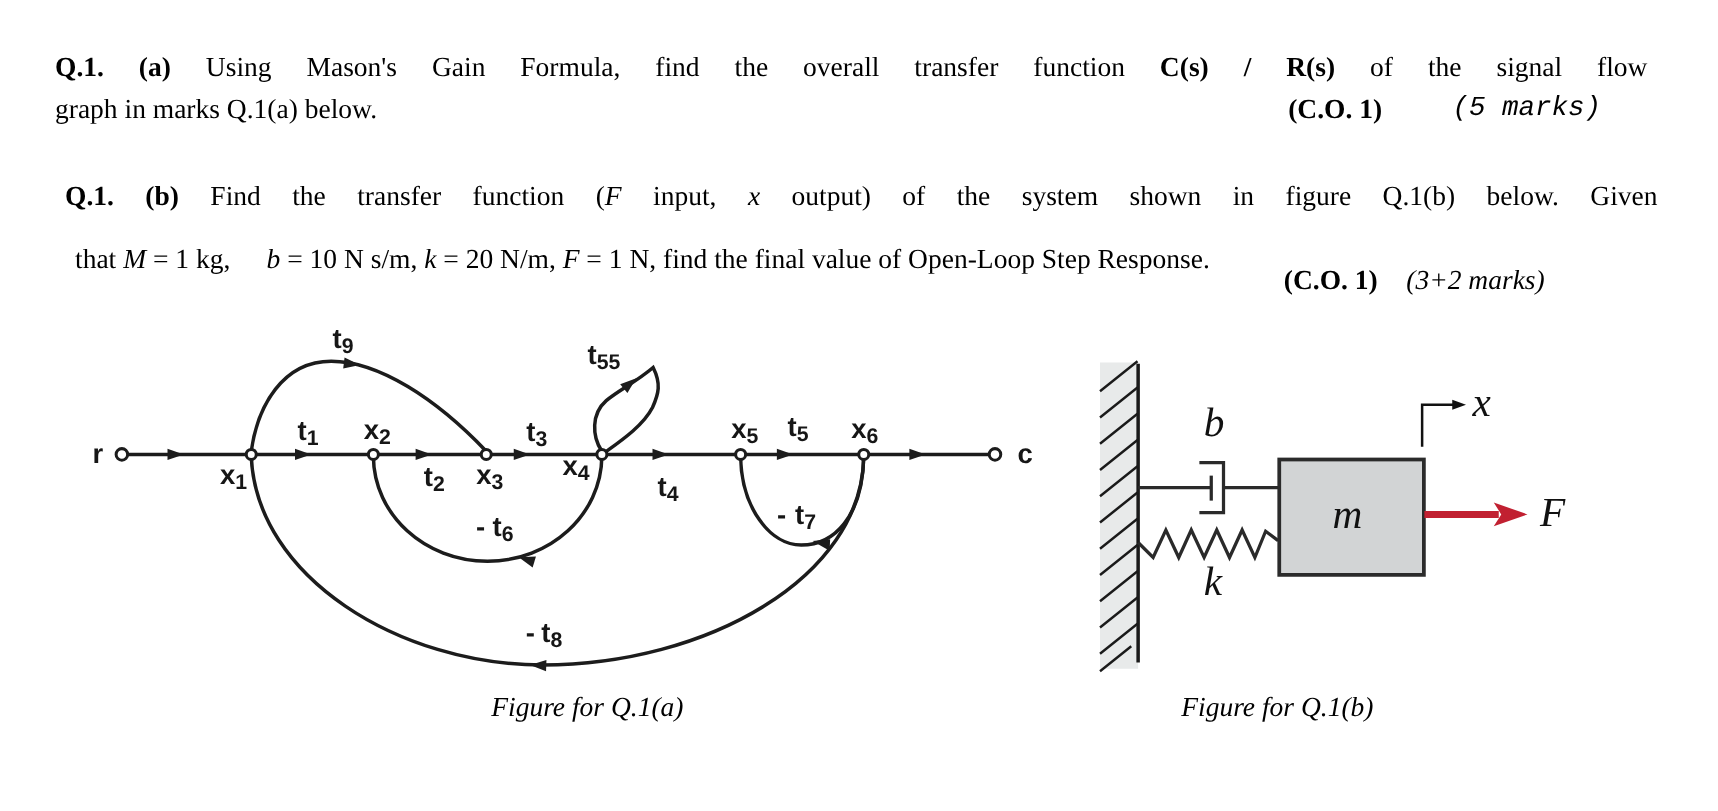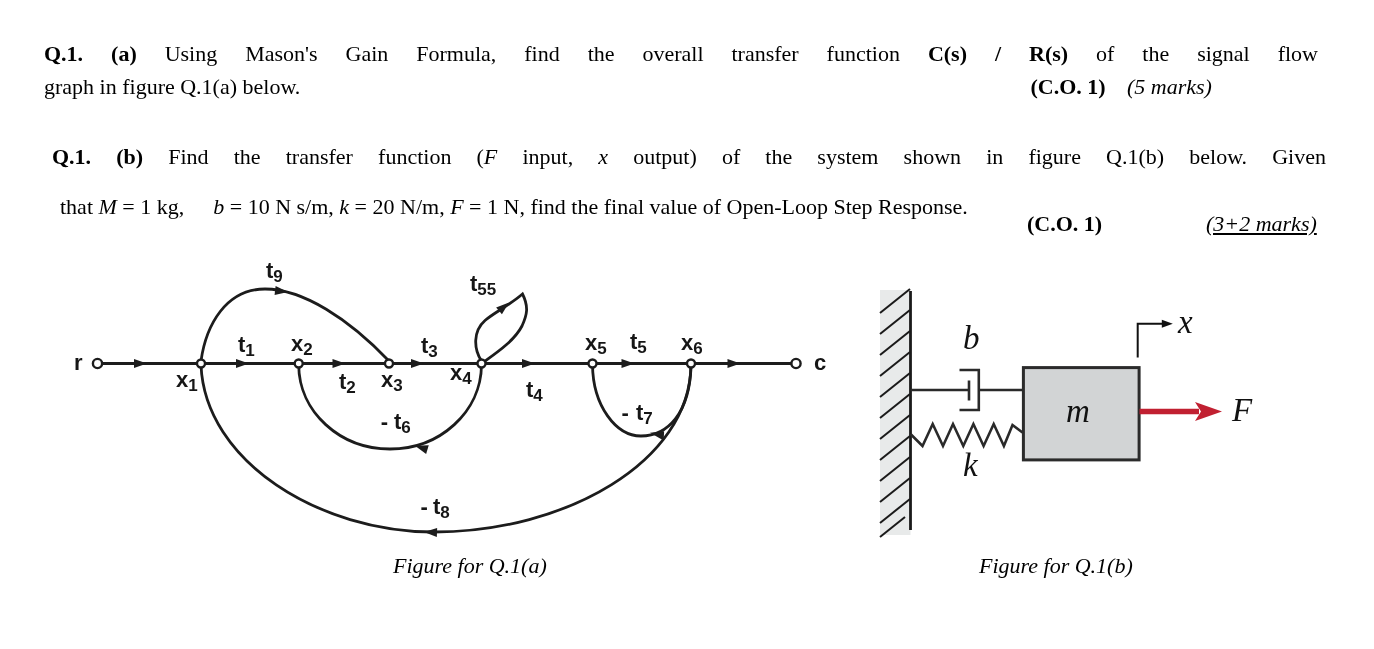--- a/index.html
+++ b/index.html
@@ -9,31 +9,31 @@
   .just{white-space:normal;text-align:justify;text-align-last:justify;}
   b{font-weight:bold;}
   i{font-style:italic;}
   svg{position:absolute;left:0;top:0;}
 </style>
 </head>
 <body>
 
   <div class="ln just" style="left:44px;top:37.2px;width:1274px;"><b>Q.1.&nbsp;(a)</b> Using Mason's Gain Formula, find the overall transfer function <b>C(s)&nbsp;/&nbsp;R(s)</b> of the signal flow</div>
 
-  <div class="ln" style="left:44px;top:69.6px;">graph in figure Q.1(a) below.</div>
+  <div class="ln" style="left:44px;top:69.6px;">graph in marks Q.1(a) below.</div>
   <div class="ln" style="left:1030.5px;top:69.6px;"><b>(C.O. 1)</b></div>
-  <div class="ln" style="left:1127px;top:69.6px;"><i>(5 marks)</i></div>
+  <div class="ln" style="left:1162px;top:69.6px;font-family:Liberation Mono, monospace;"><i>(5 marks)</i></div>
 
   <div class="ln just" style="left:52px;top:140px;width:1274px;"><b>Q.1.&nbsp;(b)</b> Find the transfer function (<i>F</i>&nbsp;input, <i>x</i>&nbsp;output) of the system shown in figure Q.1(b) below. Given</div>
   <div class="ln" style="left:44px;top:190px;margin-left:16px;">that <i>M</i>&nbsp;= 1 kg,<span style="display:inline-block;width:29px;"></span><i>b</i>&nbsp;= 10 N s/m, <i>k</i>&nbsp;= 20 N/m, <i>F</i>&nbsp;= 1 N, find the final value of Open-Loop Step Response.</div>
   <div class="ln" style="left:1027px;top:206.8px;"><b>(C.O. 1)</b></div>
-  <div class="ln" style="left:1206px;top:206.8px;text-decoration:underline;"><i>(3+2 marks)</i></div>
+  <div class="ln" style="left:1125px;top:206.8px;"><i>(3+2 marks)</i></div>
 
   <div class="ln" style="left:393px;top:549.4px;"><i>Figure for Q.1(a)</i></div>
-  <div class="ln" style="left:945px;top:549.4px;margin-left:34px;"><i>Figure for Q.1(b)</i></div>
+  <div class="ln" style="left:945px;top:549.4px;"><i>Figure for Q.1(b)</i></div>
 
   <svg width="1374" height="649" viewBox="0 0 1374 649">
 
     <g stroke="#1c1c1c" stroke-width="2.8" fill="none">
 
       <line x1="102" y1="363.5" x2="791" y2="363.5"></line>
 
       <path d="M 201,361 C 206,325 226,289 265,289 C 303,289 349,319 389,361"></path>
 
       <path d="M 481.5,361 C 473.5,349 473,331 485,320.5 C 494.5,312.5 509,305.5 522.5,294 C 529,307 527,315 522,326 C 514.5,340.5 497,352.5 484.5,361.5"></path>

